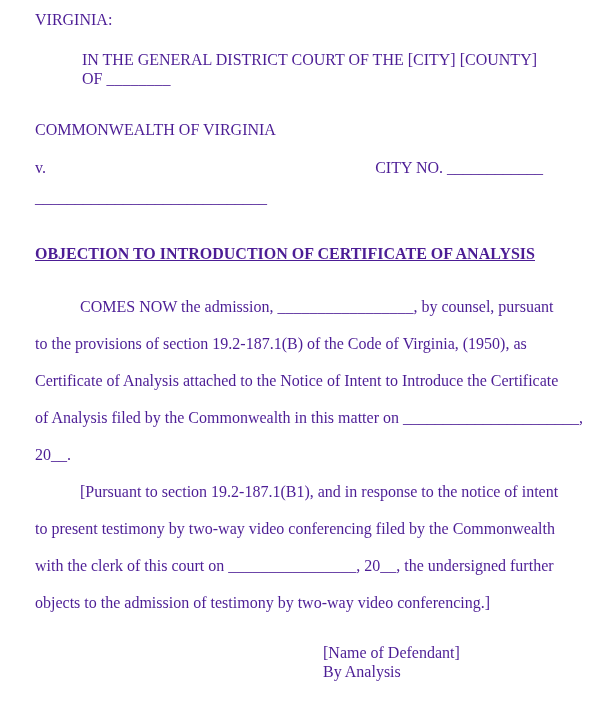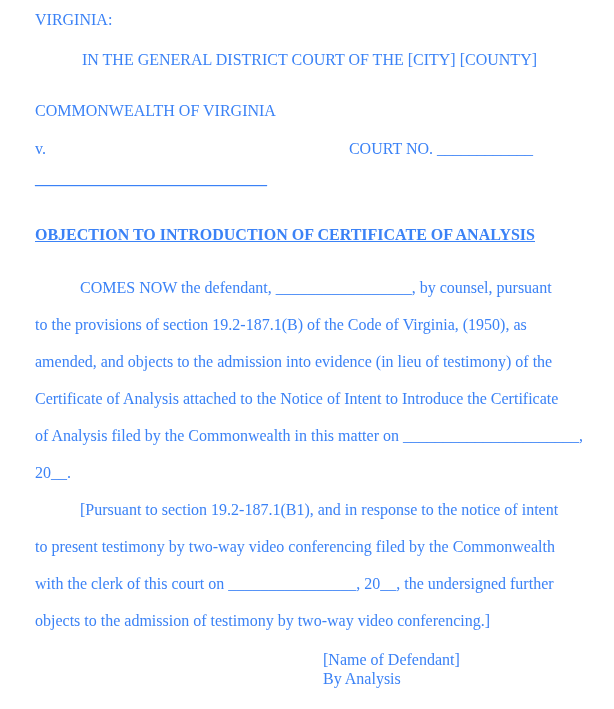--- a/index.html
+++ b/index.html
@@ -2,72 +2,72 @@
 <html><head>
 <meta charset="utf-8">
 <style>
   * { margin: 0; padding: 0; box-sizing: border-box; }
   html, body { background: #ffffff; }
   .page {
     position: relative;
     width: 614px;
     height: 709px;
     background: #ffffff;
-    color: #3b82f6;
+    color: #4c1d95;
     font-family: "Liberation Serif", "DejaVu Serif", serif;
     font-size: 16px;
-    padding: 10px 35px 0 35px;
+    padding: 10px 25px 0 35px;
     overflow: hidden;
   }
   .caption { line-height: 20px; }
   .court-block { margin: 20px 0 16px 47px; line-height: 19px; }
   .plaintiff { margin-top: 32px; line-height: 19px; }
   .vs-row { margin-top: 19px; line-height: 19px; display: flex; }
   .case-no { margin-left: auto; margin-right: 46px; white-space: nowrap; }
-  .party-line { margin-top: 11px; line-height: 19px; white-space: nowrap; font-weight: bold; }
+  .party-line { margin-top: 11px; line-height: 19px; white-space: nowrap; }
   .doc-title {
     margin-top: 37px;
     line-height: 19px;
     text-align: left;
     font-weight: bold;
     text-decoration: underline;
     white-space: nowrap;
   }
   .body-para { margin-top: 25px; }
   .body-para2 { margin-top: 0; }
   .body-line { line-height: 37px; white-space: nowrap; }
   .indent { text-indent: 45px; }
-  .signature { margin-top: 11px; margin-left: 288px; line-height: 19px; }
+  .signature { margin-top: 22px; margin-left: 288px; line-height: 19px; }
 </style>
 </head>
 <body>
 
 <div class="page">
 
   <div class="caption">VIRGINIA:</div>
 
   <div class="court-block">
     <div>IN THE GENERAL DISTRICT COURT OF THE [CITY] [COUNTY]</div>
+    <div>OF ________</div>
   </div>
 
   <div class="plaintiff">COMMONWEALTH OF VIRGINIA</div>
 
   <div class="vs-row">
     <span>v.</span>
-    <span class="case-no">COURT NO. ____________</span>
+    <span class="case-no">CITY NO. ____________</span>
   </div>
 
   <div class="party-line">_____________________________</div>
 
   <div class="doc-title">OBJECTION TO INTRODUCTION OF CERTIFICATE OF ANALYSIS</div>
 
   <div class="body-para">
-    <div class="body-line indent">COMES NOW the defendant, _________________, by counsel, pursuant</div>
+    <div class="body-line indent">COMES NOW the admission, _________________, by counsel, pursuant</div>
     <div class="body-line">to the provisions of section 19.2-187.1(B) of the Code of Virginia, (1950), as</div>
-    <div class="body-line">amended, and objects to the admission into evidence (in lieu of testimony) of the</div>
     <div class="body-line">Certificate of Analysis attached to the Notice of Intent to Introduce the Certificate</div>
     <div class="body-line">of Analysis filed by the Commonwealth in this matter on ______________________,</div>
     <div class="body-line">20__.</div>
   </div>
 
   <div class="body-para body-para2">
     <div class="body-line indent">[Pursuant to section 19.2-187.1(B1), and in response to the notice of intent</div>
     <div class="body-line">to present testimony by two-way video conferencing filed by the Commonwealth</div>
     <div class="body-line">with the clerk of this court on ________________, 20__, the undersigned further</div>
     <div class="body-line">objects to the admission of testimony by two-way video conferencing.]</div>

